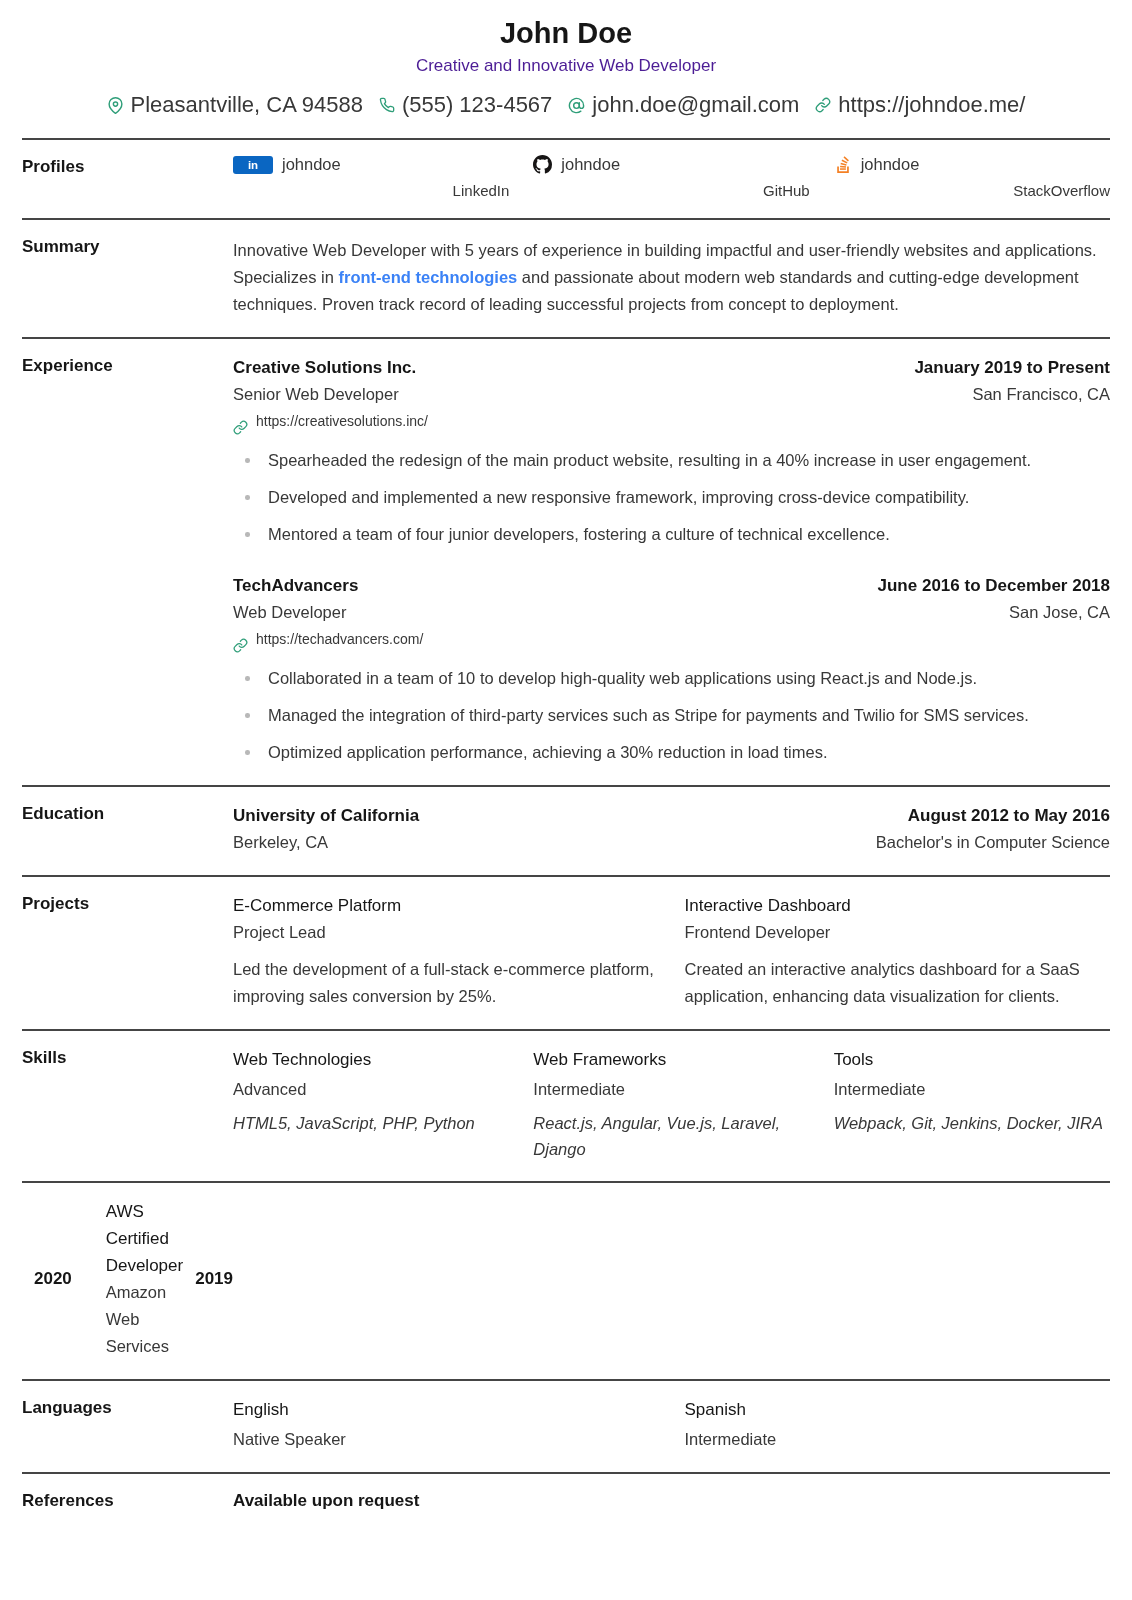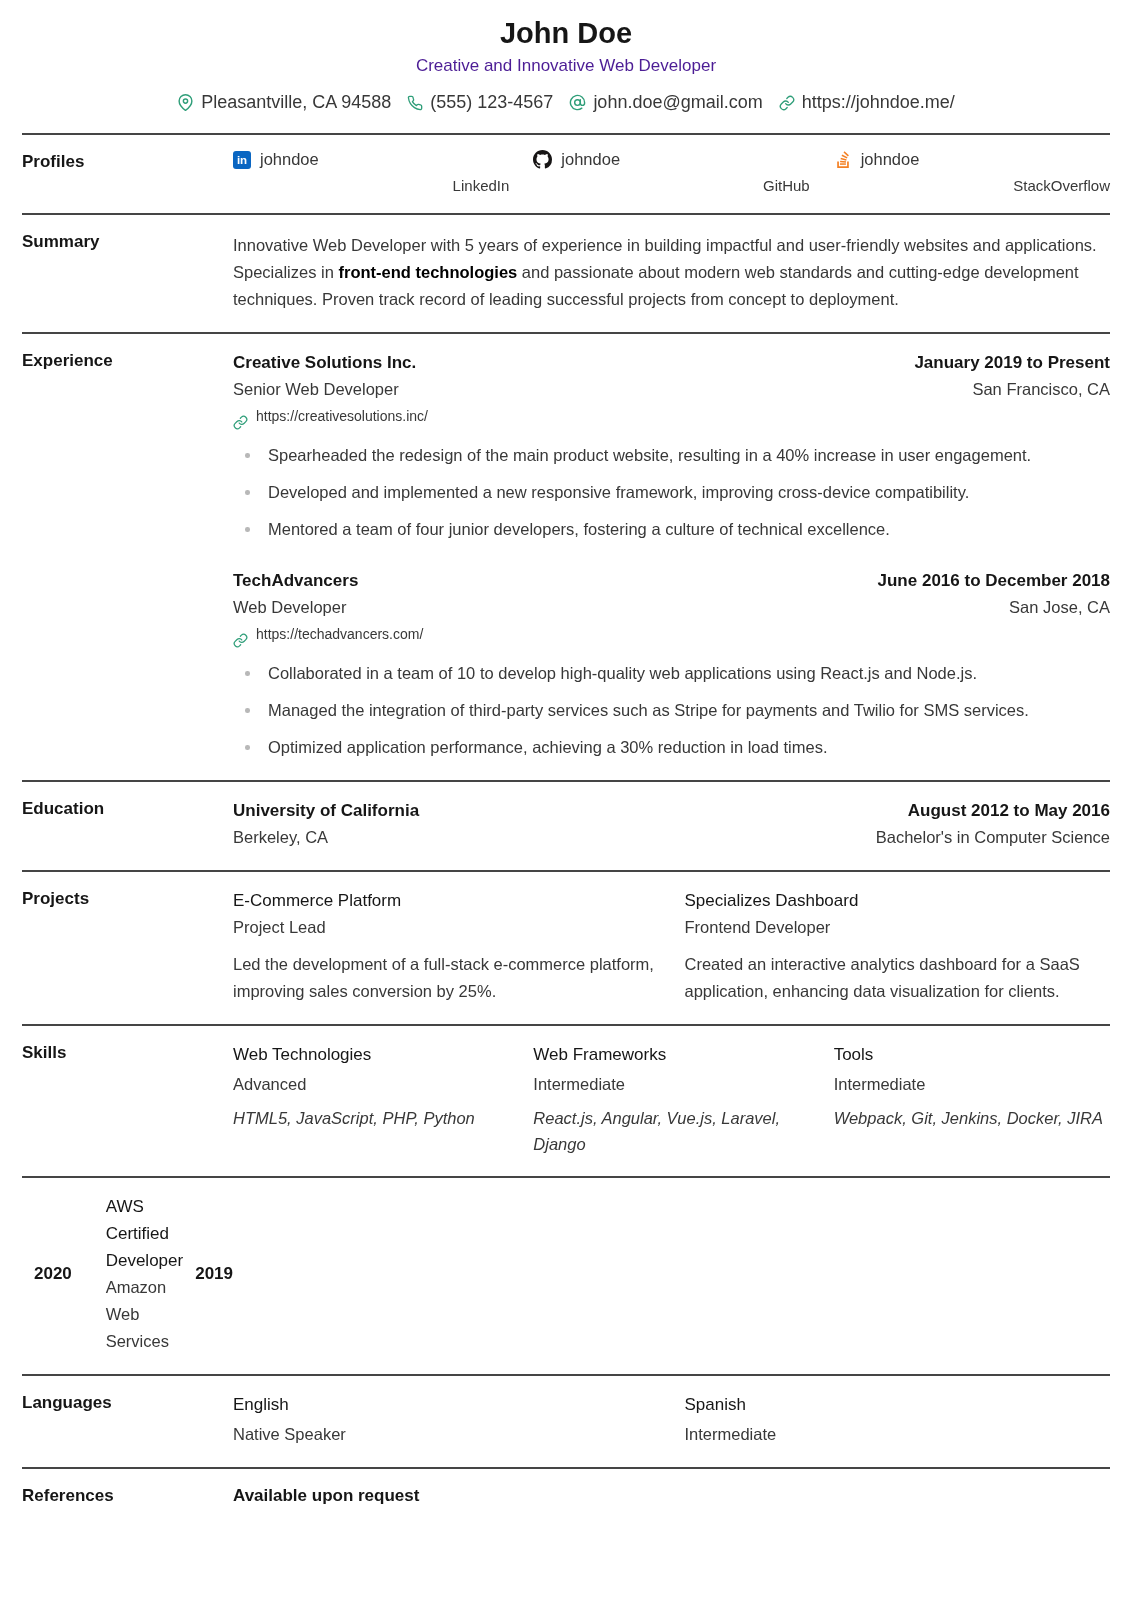--- a/index.html
+++ b/index.html
@@ -6,41 +6,41 @@
   body { font-family: "Liberation Sans", sans-serif; color: #383838; }
   .page {
     width: 1132px; height: 1600px; box-sizing: border-box;
     padding: 16px 22px 0 22px; background: #fff; overflow: hidden;
   }
 
   
   .header { text-align: center; padding-bottom: 20px; border-bottom: 2.5px solid #454545; }
   .name { font-size: 29px; font-weight: 700; color: #161616; line-height: 34px; }
   .headline { font-size: 17px; margin-top: 6px; color: #4c1d95; }
-  .contact-row { margin-top: 16px; display: flex; justify-content: center; align-items: center; gap: 16px; font-size: 18px; }
+  .contact-row { margin-top: 16px; display: flex; justify-content: center; align-items: center; gap: 16px; font-size: 22px; }
   .contact-item { display: flex; align-items: center; gap: 7px; }
   .icon { display: inline-flex; align-items: center; justify-content: center; flex: none; }
 
   
   .section { display: grid; grid-template-columns: 211px 1fr; padding: 15px 0 19px; border-bottom: 2.5px solid #454545; }
   .section.no-border { border-bottom: none; }
   .section-label { font-weight: 700; font-size: 17px; color: #161616; padding-top: 2px; }
 
   
   .profiles-grid { display: grid; grid-template-columns: 1fr 1fr 1fr; column-gap: 24px; }
   .profile-user { display: flex; align-items: center; gap: 9px; font-size: 16.5px; }
   .badge-linkedin {
-    width: 18px; height: 18px; border-radius: 3px; background: #0a66c2;
+    width: 40px; height: 18px; border-radius: 3px; background: #0a66c2;
     color: #fff; font-weight: 700; font-size: 11.5px; display: flex; align-items: center; justify-content: center;
   }
   .profile-network { margin-top: 8px; font-size: 15px; text-align: right; }
 
   
   .rich-text { font-size: 16.5px; line-height: 27px; margin: 0; padding-top: 2px; }
-  .rich-text b { color: #000000; }
+  .rich-text b { color: #3b82f6; }
 
   
   .job + .job { margin-top: 24px; }
   .row-split { display: flex; justify-content: space-between; align-items: baseline; }
   .job-company, .row-right-bold { font-weight: 700; font-size: 17px; color: #161616; line-height: 27px; }
   .job-position, .row-right { font-size: 16.5px; line-height: 27px; }
   .url-row { display: flex; align-items: flex-end; gap: 8px; font-size: 14px; line-height: 27px; }
   ul.highlights { list-style: none; margin: 12px 0 0 0; padding: 0; font-size: 16.5px; line-height: 27px; }
   ul.highlights li { position: relative; padding-left: 35px; margin-bottom: 10px; }
   ul.highlights li:last-child { margin-bottom: 0; }
@@ -233,21 +233,21 @@
 
   <div class="section">
     <div class="section-label">Projects</div>
     <div class="two-col">
       <div>
         <div class="item-title">E-Commerce Platform</div>
         <div class="item-sub">Project Lead</div>
         <div class="item-desc">Led the development of a full-stack e-commerce platform, improving sales conversion by 25%.</div>
       </div>
       <div>
-        <div class="item-title">Specializes Dashboard</div>
+        <div class="item-title">Interactive Dashboard</div>
         <div class="item-sub">Frontend Developer</div>
         <div class="item-desc">Created an interactive analytics dashboard for a SaaS application, enhancing data visualization for clients.</div>
       </div>
     </div>
   </div>
 
   <div class="section">
     <div class="section-label">Skills</div>
     <div class="three-col">
       <div>

